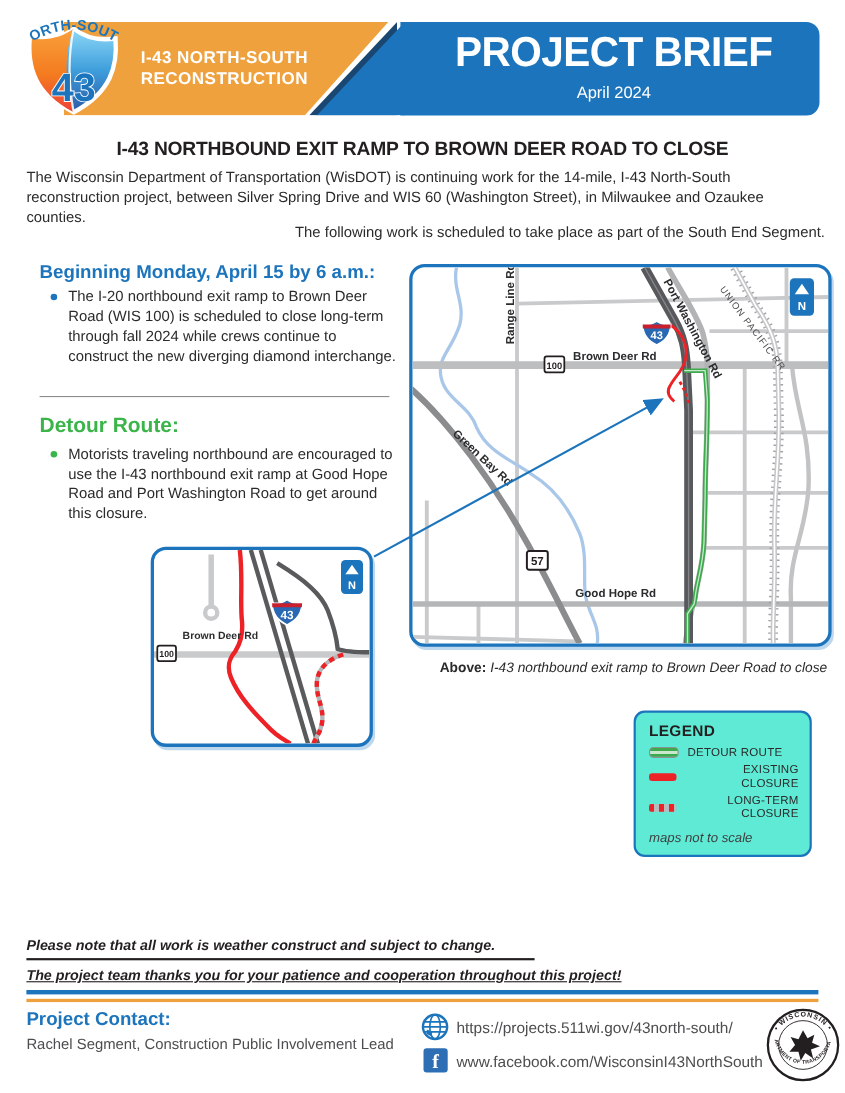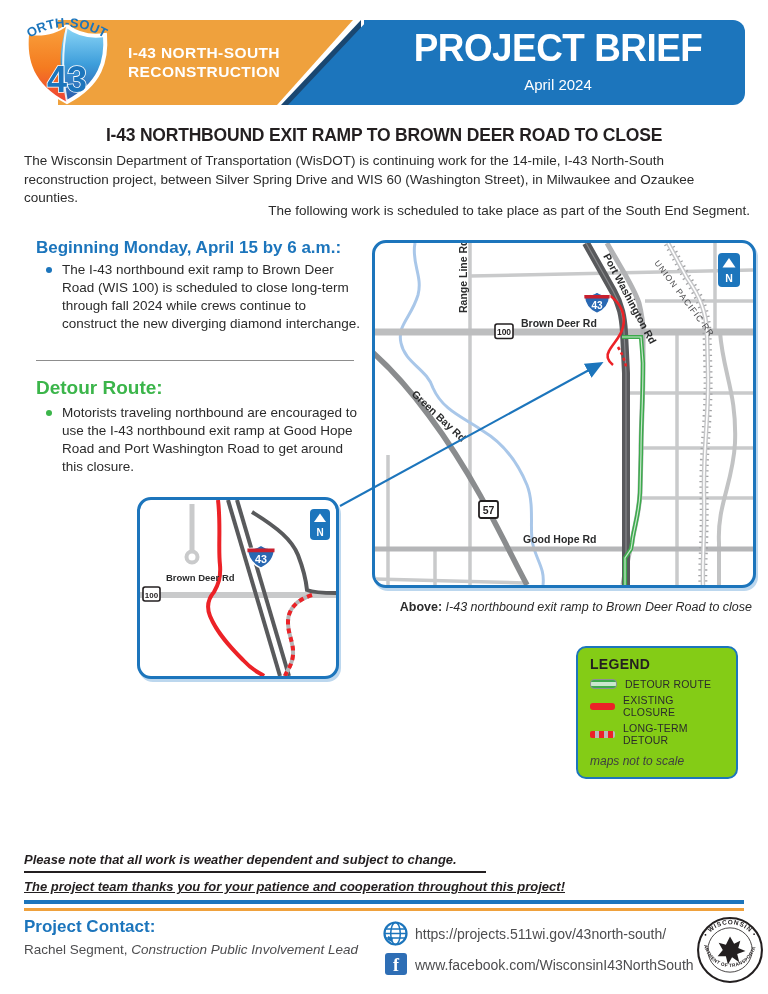--- a/index.html
+++ b/index.html
@@ -42,42 +42,42 @@
   .map-main{left:372px;top:240px;width:384px;height:348px;background:#fff;border:3px solid #1c75bc;
     border-radius:14px;box-sizing:border-box;box-shadow:2px 3px 0 #bcd7ee;overflow:hidden;}
   .map-inset{left:137px;top:497px;width:202px;height:182px;background:#fff;border:3px solid #1c75bc;
     border-radius:14px;box-sizing:border-box;box-shadow:2px 3px 0 #bcd7ee;overflow:hidden;z-index:4;}
   .arrow-layer{left:0;top:0;width:768px;height:994px;pointer-events:none;z-index:5;}
   .caption{left:300px;top:600px;width:452px;text-align:right;font-size:12.5px;color:#2b2b2b;}
   .caption .cap-b{font-weight:bold;}
   .caption .cap-i{font-style:italic;}
 
   
-  .legend{left:576px;top:646px;width:162px;background:#84cc16;border:2px solid #1c75bc;border-radius:10px;
+  .legend{left:576px;top:646px;width:162px;background:#5eead4;border:2px solid #1c75bc;border-radius:10px;
     box-sizing:border-box;padding:8px 10px 9px 12px;}
   .legend h3{margin:0 0 6px 0;font-size:14px;letter-spacing:.3px;}
-  .lg-row{display:flex;align-items:center;gap:8px;margin:4px 0;}
+  .lg-row{display:flex;align-items:center;gap:8px;margin:4px 0;text-align:right;}
   .sw{width:25px;height:8px;flex:0 0 auto;}
   .sw-detour{border:1px solid #8d9091;border-radius:4px;
     background:linear-gradient(180deg,#3caa4c 0 30%,#c9e7cd 30% 70%,#3caa4c 70% 100%);}
   .sw-existing{background:#ec2227;border-radius:3px;height:7px;}
   .sw-longterm{background:repeating-linear-gradient(90deg,#ec2227 0 5px,#b9babc 5px 9px);border-radius:2px;height:7px;}
   .lg-label{font-size:10.5px;color:#2b2b2b;letter-spacing:.2px;}
   .lg-note{font-size:12px;font-style:italic;color:#3e3e40;margin-top:8px;}
 
   
   .note{left:24px;font-size:13px;font-weight:bold;font-style:italic;color:#231f20;}
   .n1{top:852px;}
   .n2{top:879px;text-decoration:underline;}
   .rule-black{left:24px;top:871px;width:462px;height:2px;background:#231f20;}
   .rule-blue{left:24px;top:900px;width:720px;height:4px;background:#1c75bc;}
   .rule-orange{left:24px;top:908px;width:720px;height:3px;background:#efa13d;}
   .contact-h{left:24px;top:917px;font-weight:bold;font-size:17px;color:#1c75bc;}
   .contact-l1{left:24px;top:942px;font-size:13.5px;color:#4d4d4f;}
-  .contact-l1 .role{font-style:italic;}
+  .contact-l1 .role{}
   .contact-l2{left:24px;top:996px;font-size:13.5px;color:#4d4d4f;}
   .link-text{font-size:14px;color:#4d4d4f;}
   .url1{left:415px;top:926px;text-align:center;}
   .url2{left:415px;top:957px;}
   .globe{left:382px;top:920px;}
   .fb{left:385px;top:953px;width:22px;height:22px;background:#2e6eb5;border-radius:3px;
     color:#fff;font-weight:bold;font-size:18px;text-align:center;line-height:24px;font-family:"Liberation Serif",serif;}
   .seal{left:696px;top:916px;}
 </style>
 </head>
@@ -119,21 +119,21 @@
     <text x="53" y="84" text-anchor="middle" font-size="36" font-weight="bold" fill="#1c75bc" stroke="#fff" stroke-width="1.6" paint-order="stroke">43</text>
   </svg>
 </div>
 
 <div class="abs headline">I-43 NORTHBOUND EXIT RAMP TO BROWN DEER ROAD TO CLOSE</div>
 <div class="abs para p1">The Wisconsin Department of Transportation (WisDOT) is continuing work for the 14-mile, I-43 North-South reconstruction project, between Silver Spring Drive and WIS 60 (Washington Street), in Milwaukee and Ozaukee counties.</div>
 <div class="abs para p2">The following work is scheduled to take place as part of the South End Segment.</div>
 
 <div class="abs h-blue">Beginning Monday, April 15 by 6 a.m.:</div>
 <div class="abs dot dot1"></div>
-<div class="abs bullet b1">The I-43 northbound exit ramp to Brown Deer Road (WIS 100) is scheduled to close long-term through fall 2024 while crews continue to construct the new diverging diamond interchange.</div>
+<div class="abs bullet b1">The I-20 northbound exit ramp to Brown Deer Road (WIS 100) is scheduled to close long-term through fall 2024 while crews continue to construct the new diverging diamond interchange.</div>
 
 <div class="abs divider"></div>
 
 <div class="abs h-green">Detour Route:</div>
 <div class="abs dot dot2"></div>
 <div class="abs bullet b2">Motorists traveling northbound are encouraged to use the I-43 northbound exit ramp at Good Hope Road and Port Washington Road to get around this closure.</div>
 
 <div class="abs map-main">
   <svg width="378" height="342" viewBox="0 0 378 342">
 
@@ -273,26 +273,26 @@
   <div class="lg-row">
     <span class="sw sw-detour"></span>
     <span class="lg-label">DETOUR ROUTE</span>
   </div>
   <div class="lg-row">
     <span class="sw sw-existing"></span>
     <span class="lg-label">EXISTING CLOSURE</span>
   </div>
   <div class="lg-row">
     <span class="sw sw-longterm"></span>
-    <span class="lg-label">LONG-TERM DETOUR</span>
+    <span class="lg-label">LONG-TERM CLOSURE</span>
   </div>
   <div class="lg-note">maps not to scale</div>
 </div>
 
-<div class="abs note n1">Please note that all work is weather dependent and subject to change.</div>
+<div class="abs note n1">Please note that all work is weather construct and subject to change.</div>
 <div class="abs rule-black"></div>
 <div class="abs note n2">The project team thanks you for your patience and cooperation throughout this project!</div>
 <div class="abs rule-blue"></div>
 <div class="abs rule-orange"></div>
 
 <div class="abs contact-h">Project Contact:</div>
 <div class="abs contact-l1">
   <span>Rachel Segment, </span><span class="role">Construction Public Involvement Lead</span>
 </div>
 <div class="abs contact-l2">Cell: (262) 977-0234  | Email: randreoli@hntb.com</div>

